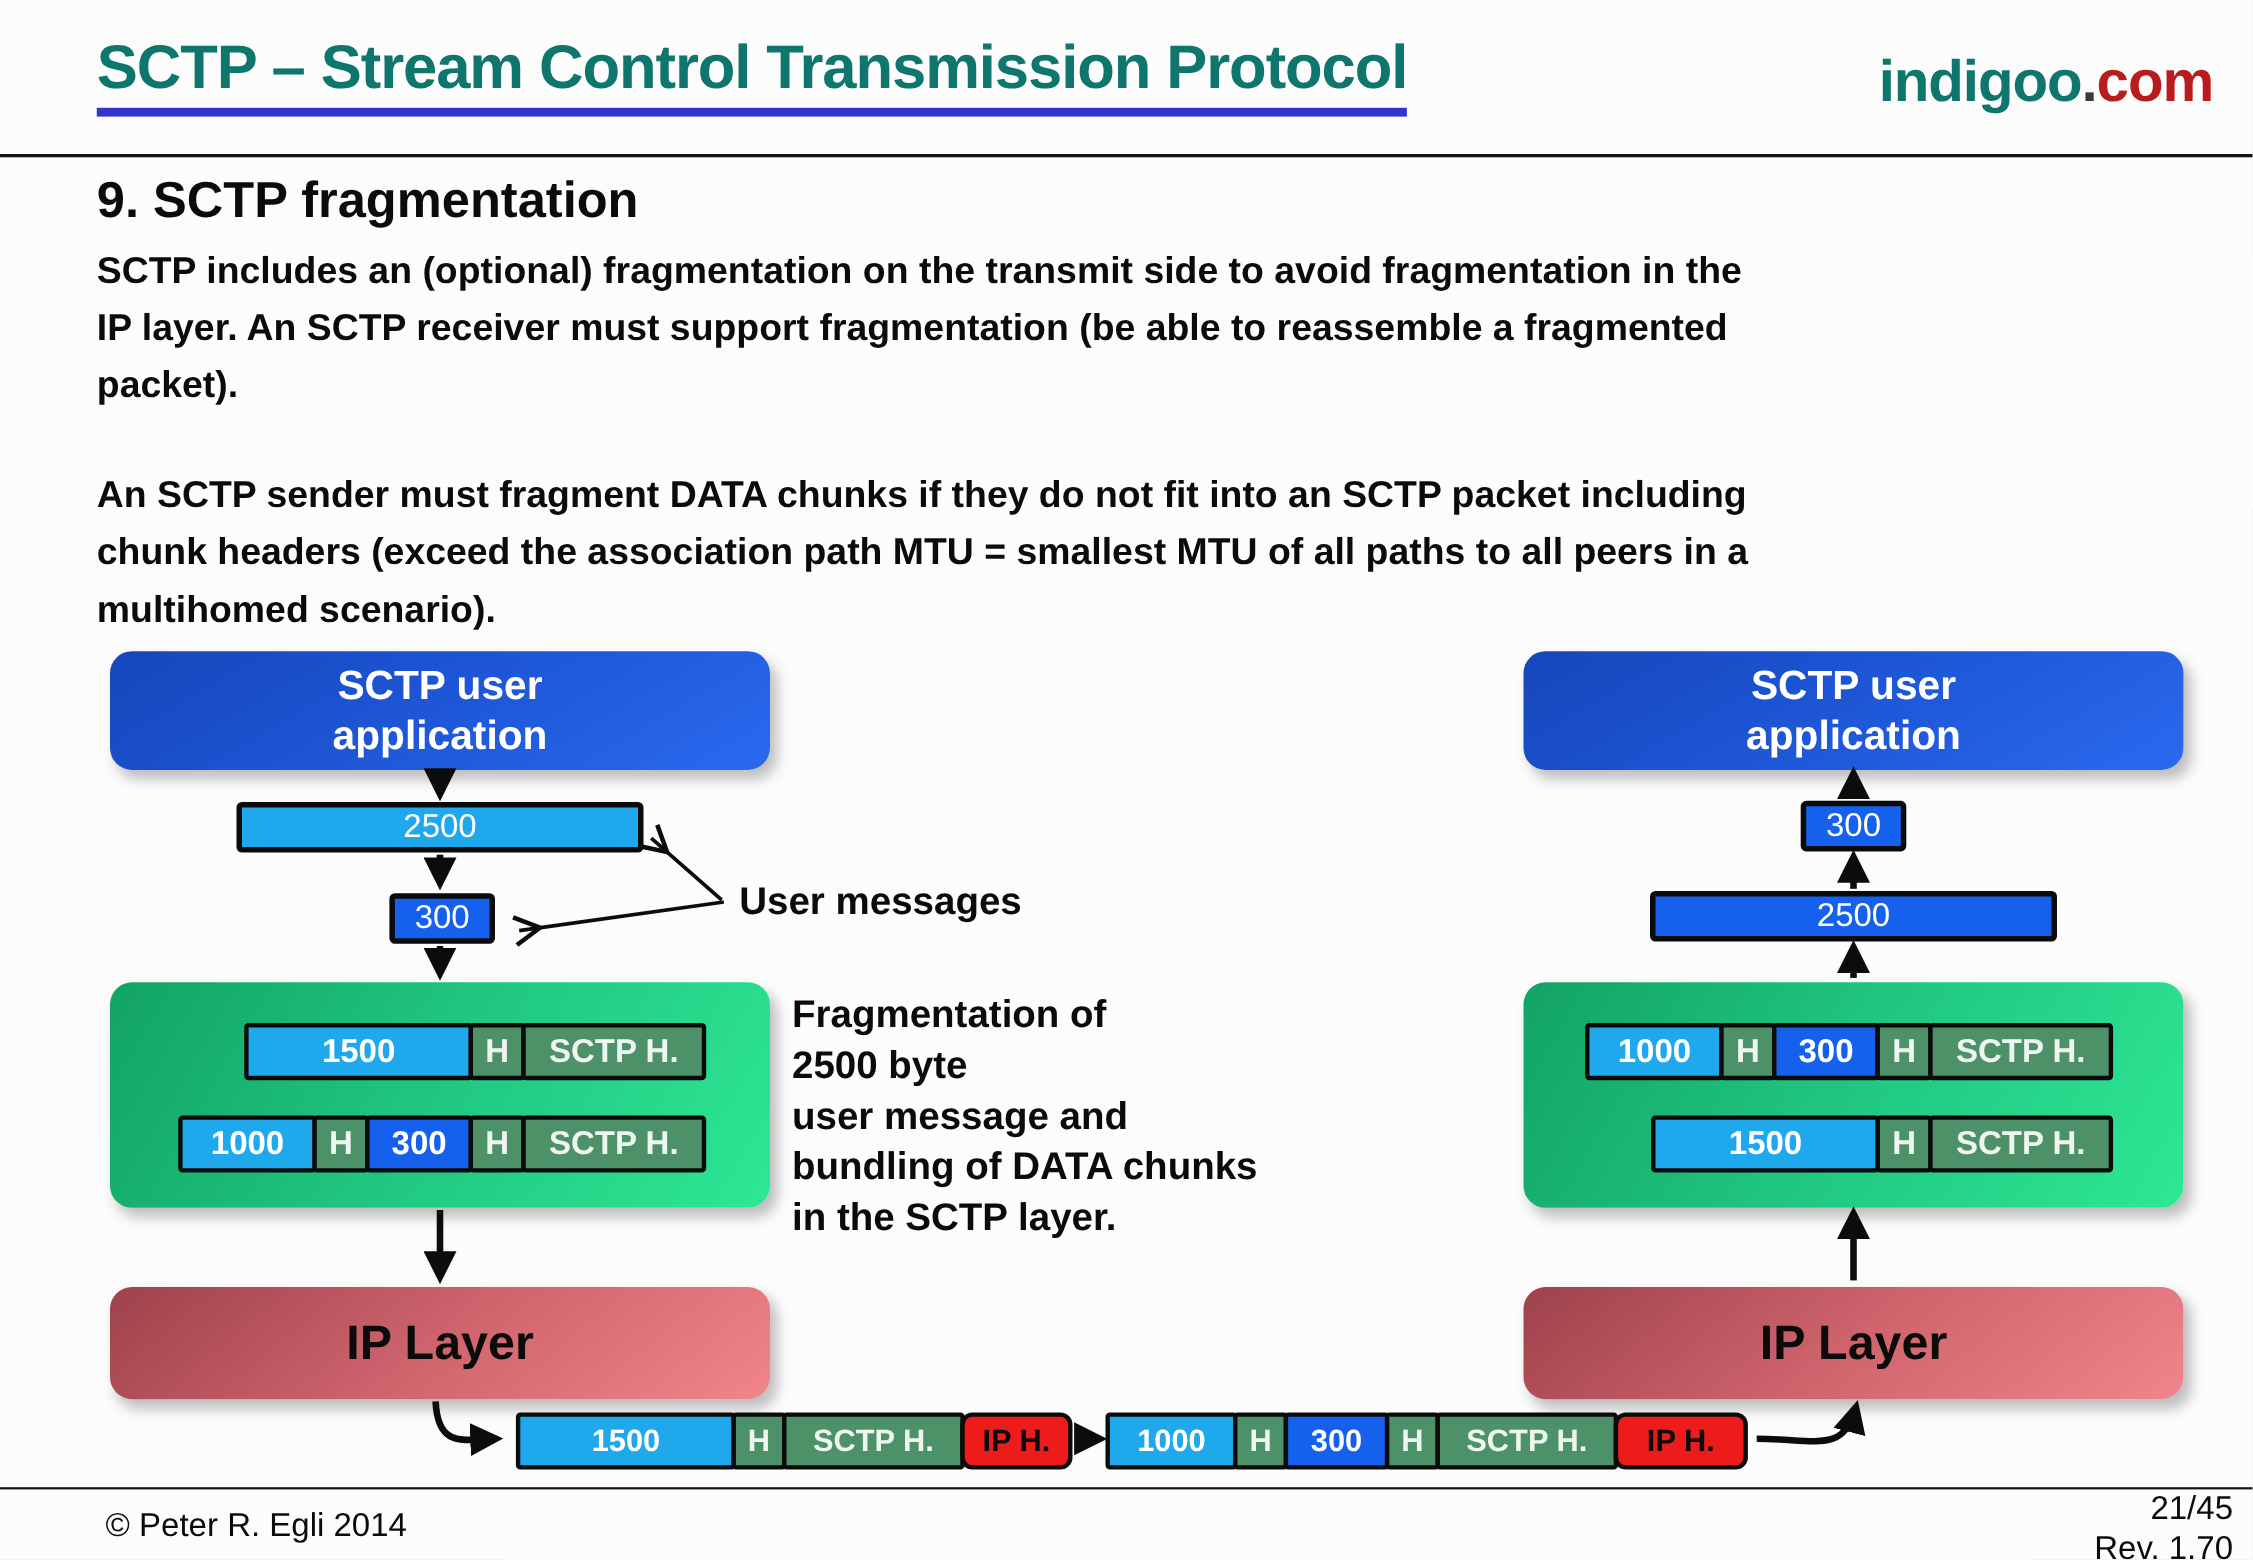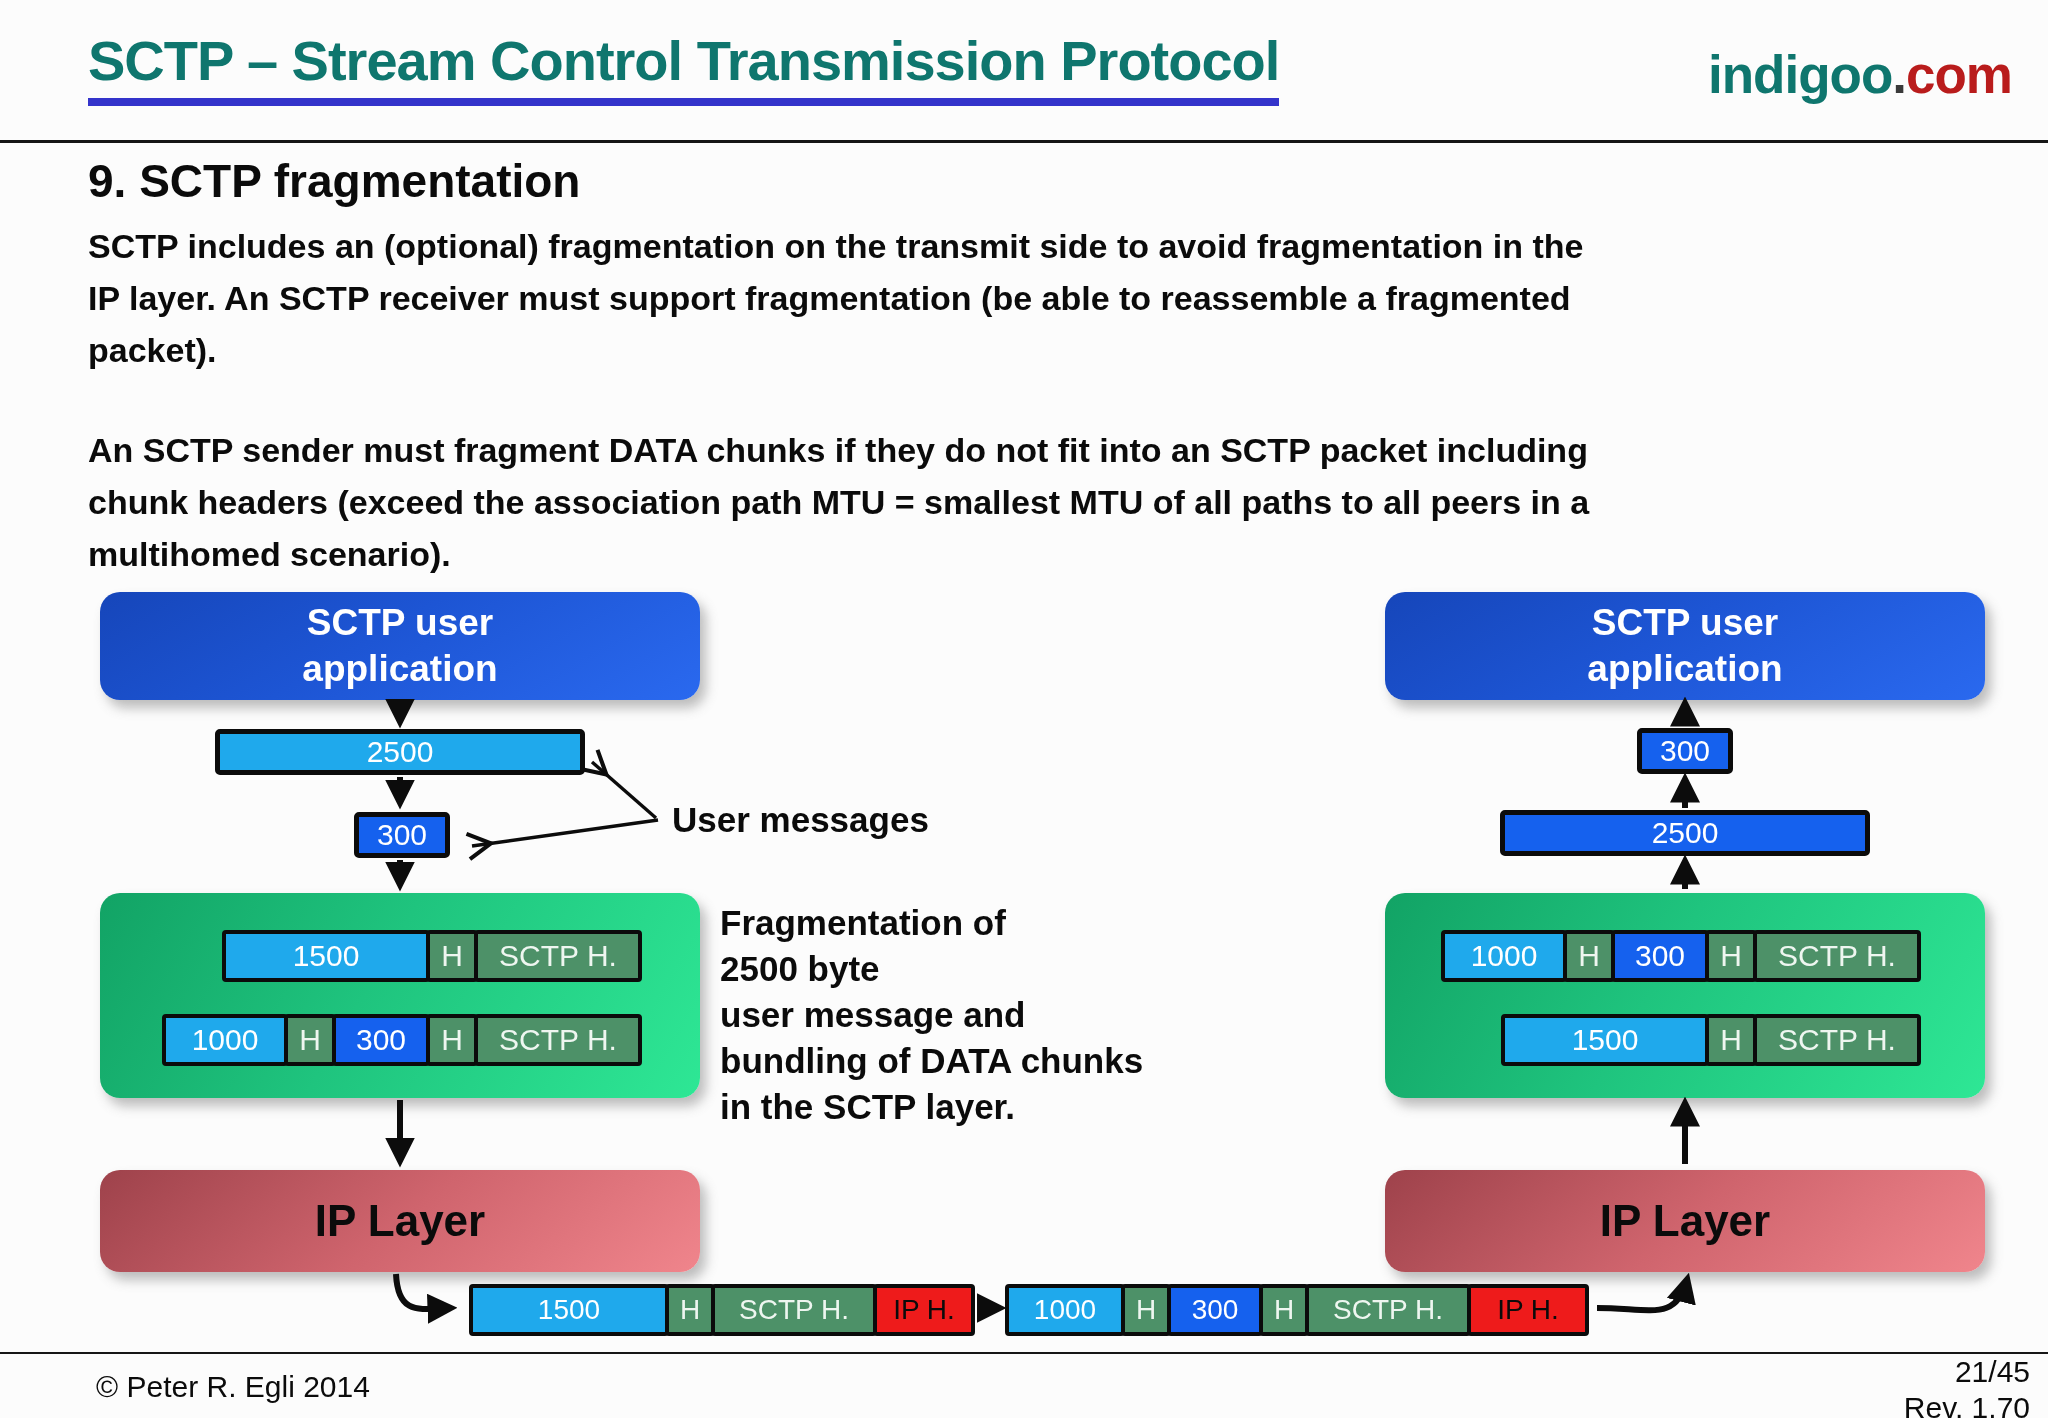--- a/index.html
+++ b/index.html
@@ -45,29 +45,29 @@
   .colL{left:100px;} .colR{left:1385px;}
 
   
   .msg{
     border:5px solid #0b0b0b;border-radius:5px;height:36px;line-height:36px;
     color:#ffffff;font-size:30px;text-align:center;
   }
   .cyan{background:#1fa9ec;} .royal{background:#1561ee;}
 
   
-  .chunkrow{display:flex;}
+  .chunkrow{display:flex;font-weight:bold;}
   .seg{
     border:4px solid #0b0b0b;border-radius:4px;margin-left:-4px;
     height:44px;line-height:44px;text-align:center;color:#ffffff;font-size:30px;
   }
   .seg:first-child{margin-left:0;}
   .seg-cyan{background:#1fa9ec;} .seg-royal{background:#1561ee;}
   .seg-hdr{background:#4d9168;color:#eef6f0;}
-  .seg-ip{background:#ee1b1b;color:#0b0b0b;}
+  .seg-ip{background:#ee1b1b;color:#0b0b0b;border-radius:11px;}
   .pk .seg{height:44px;line-height:44px;font-size:28px;}
   
   .w1500{width:200px;} .wH{width:44px;} .wSH{width:160px;} .w1000{width:118px;} .w300{width:90px;}
   
   .pw1500{width:192px;} .pwH{width:42px;} .pwSH{width:158px;} .pwIP{width:94px;}
   .pw1000{width:112px;} .pw300{width:88px;} .pwIP2{width:114px;}
 
   
   .usermsgs{left:672px;top:800px;font-size:35px;font-weight:bold;}
   .fragnote{left:720px;top:900px;font-size:35px;font-weight:bold;line-height:46px;}

